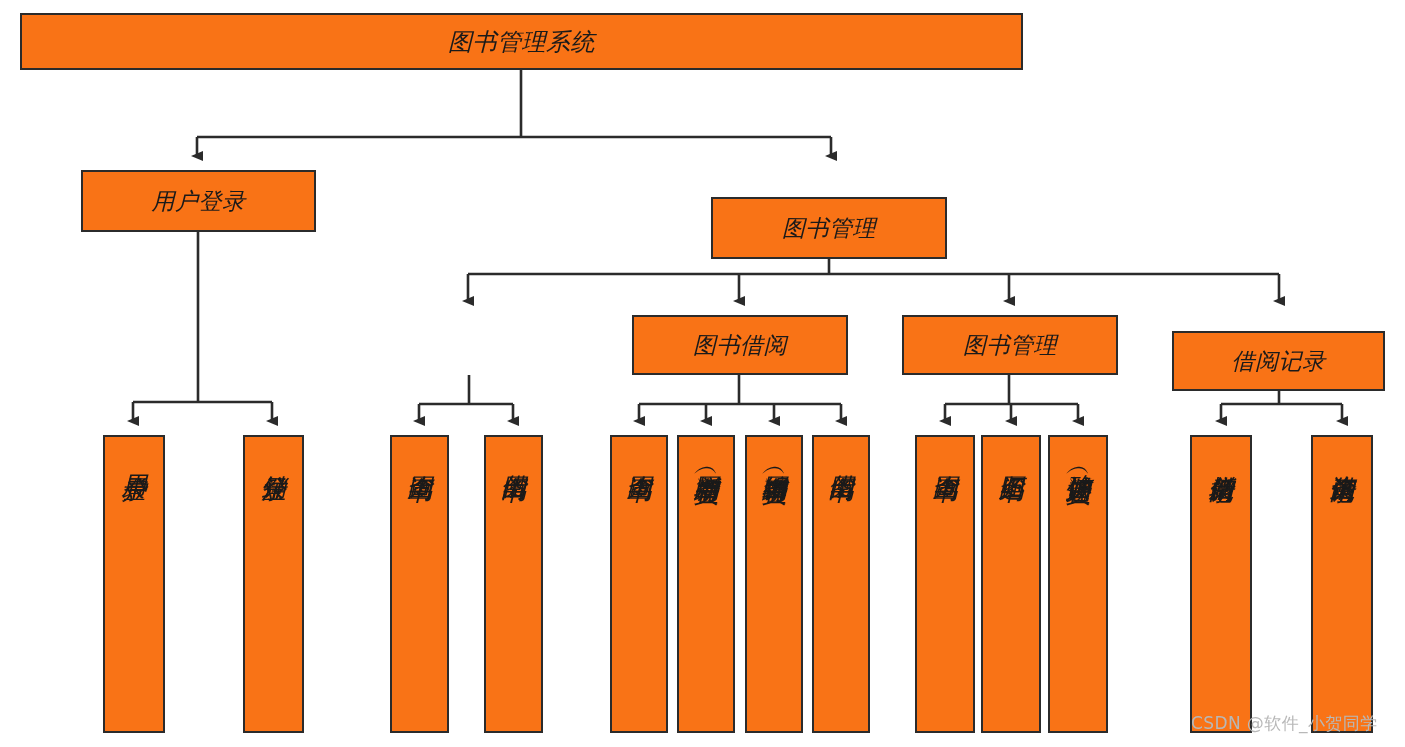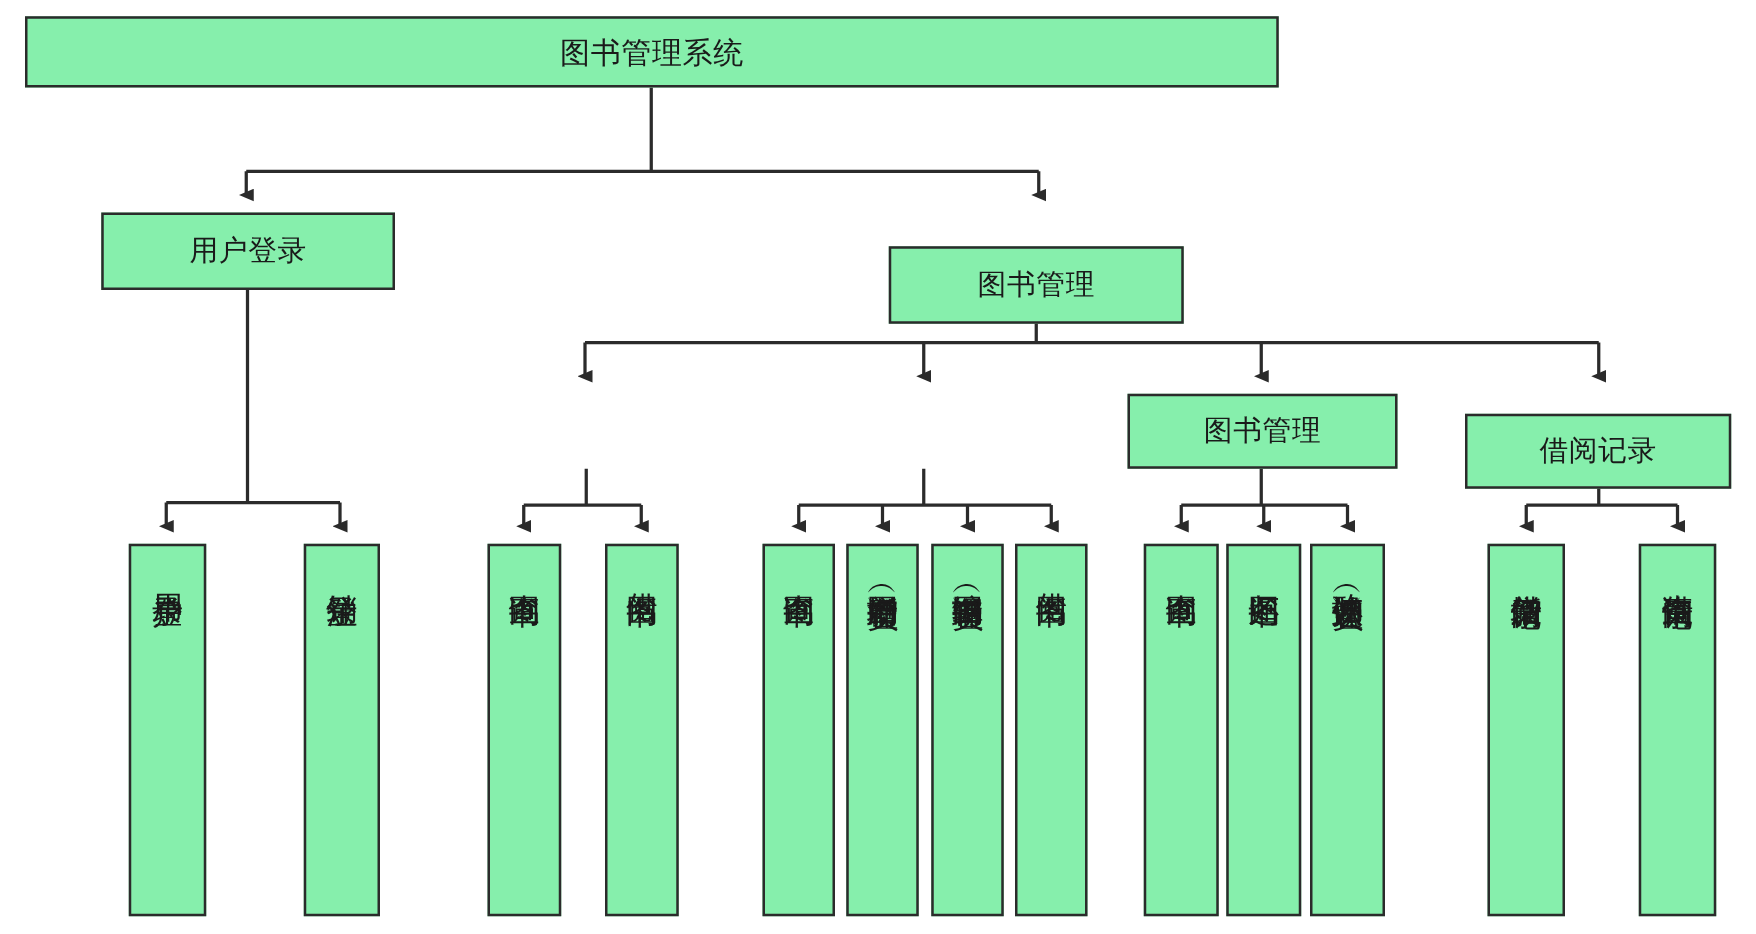--- a/index.html
+++ b/index.html
@@ -23,26 +23,27 @@
     position: absolute;
     left: 0;
     top: 0;
     width: 1405px;
     height: 747px;
     pointer-events: none;
   }
   .node {
     position: absolute;
     box-sizing: border-box;
-    background: #86efac;
+    background: #f97316;
     border: 2.4px solid #2b2b2b;
     display: flex;
     align-items: center;
     justify-content: center;
     overflow: hidden;
+    font-style: italic;
   }
   .node .label {
     color: #1a1a1a;
     white-space: nowrap;
     letter-spacing: 0.5px;
   }
   .node.horiz .label {
     font-size: 23px;
     line-height: 1;
   }
@@ -131,20 +132,23 @@
     <span class="label">图书管理系统</span>
   </div>
 
   <div class="node horiz" style="left:81px; top:170px; width:235px; height:62px;">
     <span class="label">用户登录</span>
   </div>
   <div class="node horiz" style="left:711px; top:158px; width:236px; height:62px;margin-top:39px;">
     <span class="label">图书管理</span>
   </div>
 
+  <div class="node horiz" style="left:632px; top:315px; width:216px; height:60px;">
+    <span class="label">图书借阅</span>
+  </div>
   <div class="node horiz" style="left:902px; top:315px; width:216px; height:60px;">
     <span class="label">图书管理</span>
   </div>
   <div class="node horiz" style="left:1172px; top:315px; width:213px; height:60px;margin-top:16px;">
     <span class="label">借阅记录</span>
   </div>
 
   <div class="node vert" style="left:103px; top:435px; width:62px; height:298px;">
     <span class="label">用户登录</span>
   </div>
@@ -178,14 +182,15 @@
   <div class="node vert" style="left:1048px; top:435px; width:60px; height:298px;">
     <span class="label">确认归还（管理员）</span>
   </div>
   <div class="node vert" style="left:1190px; top:435px; width:62px; height:298px;">
     <span class="label">新增借阅记录</span>
   </div>
   <div class="node vert" style="left:1311px; top:435px; width:62px; height:298px;">
     <span class="label">查询借阅记录</span>
   </div>
 
+  <div class="watermark">CSDN @软件_小贺同学</div>
 
 </div>
 
 </body></html>

